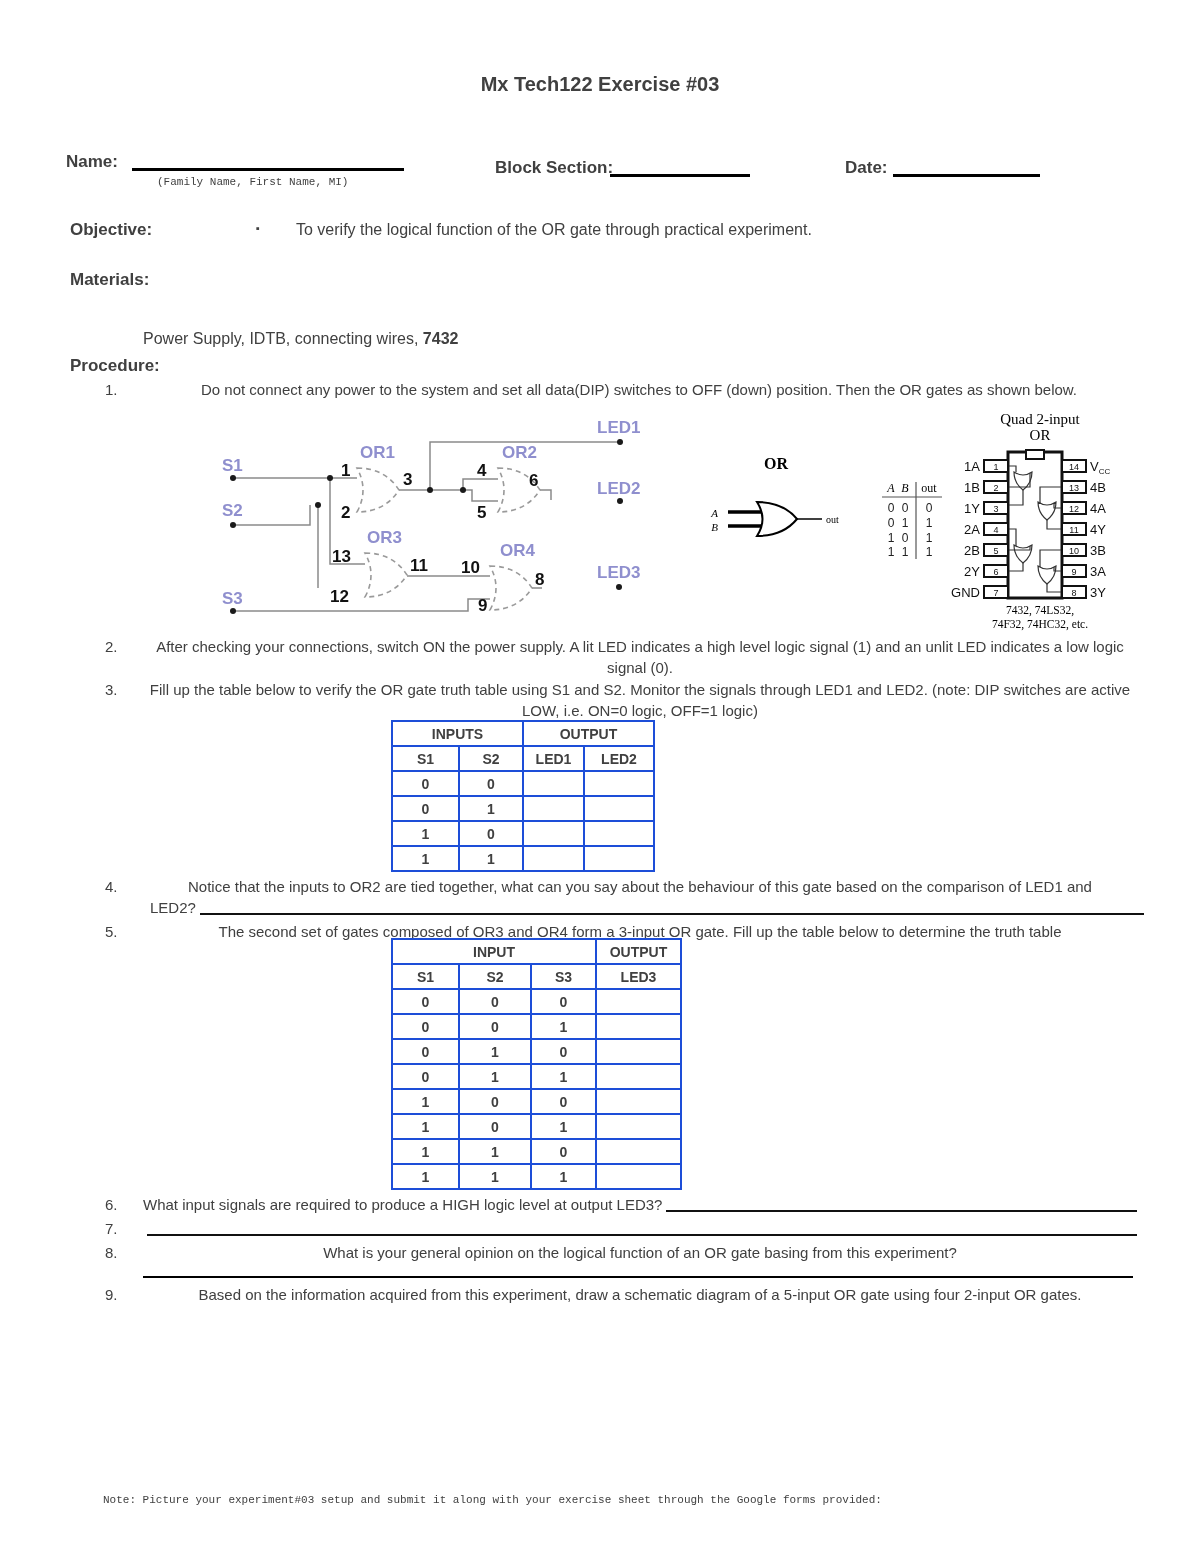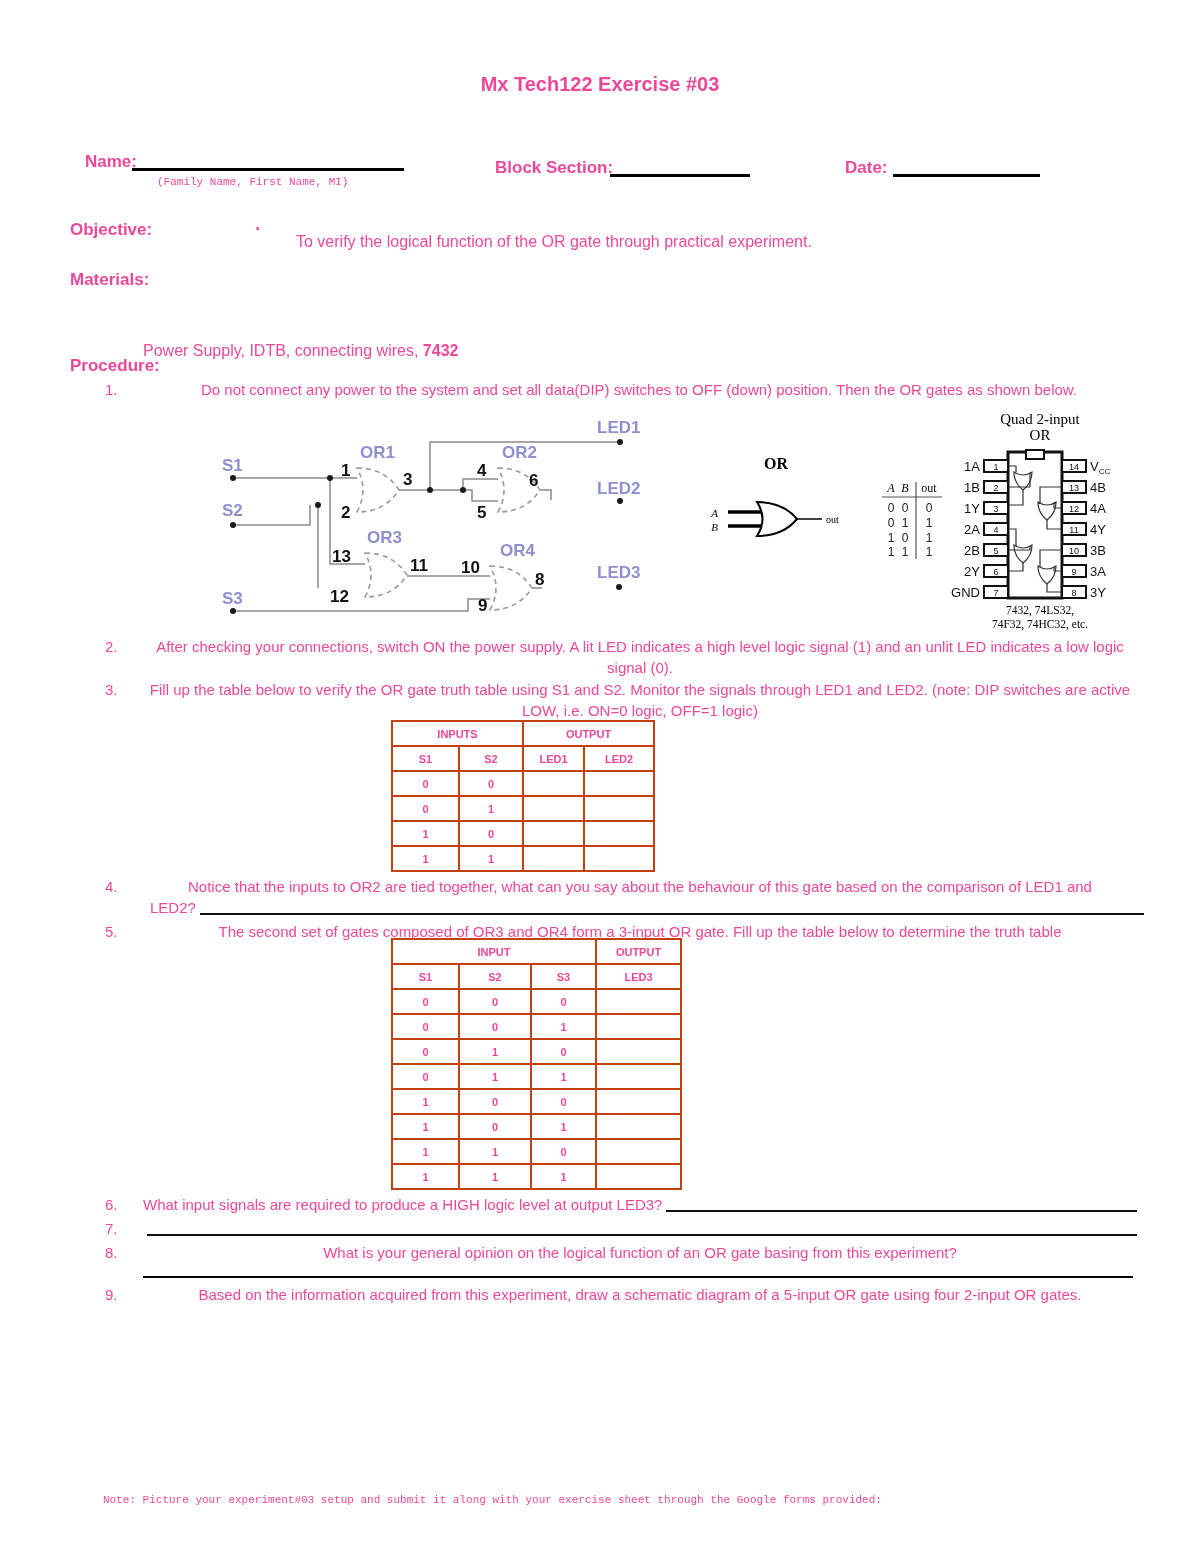--- a/index.html
+++ b/index.html
@@ -1,44 +1,44 @@
 <!DOCTYPE html>
 <html><head>
 <meta charset="utf-8">
 <style>
   html,body{margin:0;padding:0;background:#fff;}
   .sheet{position:relative;width:1200px;height:1511px;background:#ffffff;
-         font-family:"Liberation Sans",sans-serif;color:#ec4899;overflow:hidden;}
+         font-family:"Liberation Sans",sans-serif;color:#404040;overflow:hidden;}
   .abs{position:absolute;}
   .b{font-weight:bold;}
   .ctr{left:0;width:1200px;text-align:center;}
   .t20{font-size:20px;}
   .t17{font-size:17px;}
-  .t16{font-size:16px;margin-top:12px;}
+  .t16{font-size:16px;}
   .t15{font-size:11px;font-family:Liberation Mono, monospace;}
   .blankline{border-bottom:3px solid #000;}
   .thinline{border-bottom:2px solid #000;}
   .step{display:flex;align-items:flex-start;line-height:21px;font-size:15px;}
   .step .num{width:38px;flex:0 0 38px;}
   .step .txt{flex:1 1 auto;text-align:center;}
   .step .fill{flex:1 1 auto;border-bottom:2px solid #111;height:16px;margin-left:4px;}
   table.tt{border-collapse:collapse;table-layout:fixed;}
-  table.tt td,table.tt th{border:2px solid #c2410c;text-align:center;vertical-align:middle;
-      font-family:"Liberation Sans",sans-serif;font-size:11px;font-weight:600;padding:0;height:23px;}
+  table.tt td,table.tt th{border:2px solid #1d4ed8;text-align:center;vertical-align:middle;
+      font-family:"Liberation Sans",sans-serif;font-size:14px;font-weight:600;padding:0;height:23px;}
   svg text{font-family:"Liberation Sans",sans-serif;}
   svg .serif{font-family:"Liberation Serif",serif;}
 </style>
 </head>
 <body>
 
 <div class="sheet">
 
   <div class="abs ctr b t20" style="top:73px;">Mx Tech122 Exercise #03</div>
 
-  <div class="abs b t17" style="left:85px;top:152px;">Name:</div>
+  <div class="abs b t17" style="left:66px;top:152px;">Name:</div>
   <div class="abs blankline" style="left:132px;top:145px;width:272px;height:23px;"></div>
   <div class="abs t15" style="left:157px;top:176px;">(Family Name, First Name, MI)</div>
 
   <div class="abs b t17" style="left:495px;top:158px;">Block Section:</div>
   <div class="abs blankline" style="left:610px;top:151px;width:140px;height:23px;"></div>
 
   <div class="abs b t17" style="left:845px;top:158px;">Date:</div>
   <div class="abs blankline" style="left:893px;top:151px;width:147px;height:23px;"></div>
 
   <div class="abs b t17" style="left:70px;top:220px;">Objective:</div>

